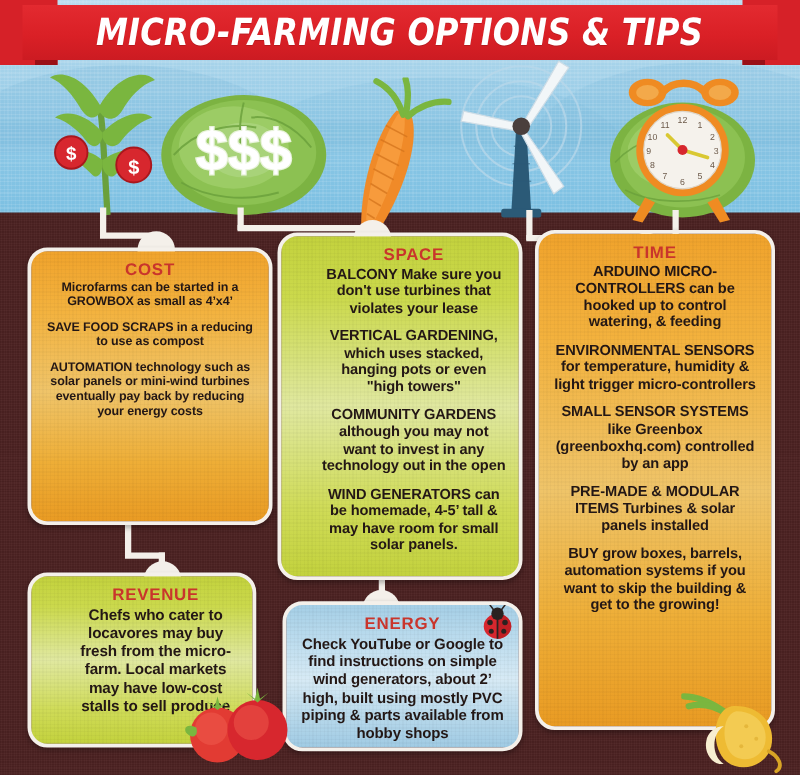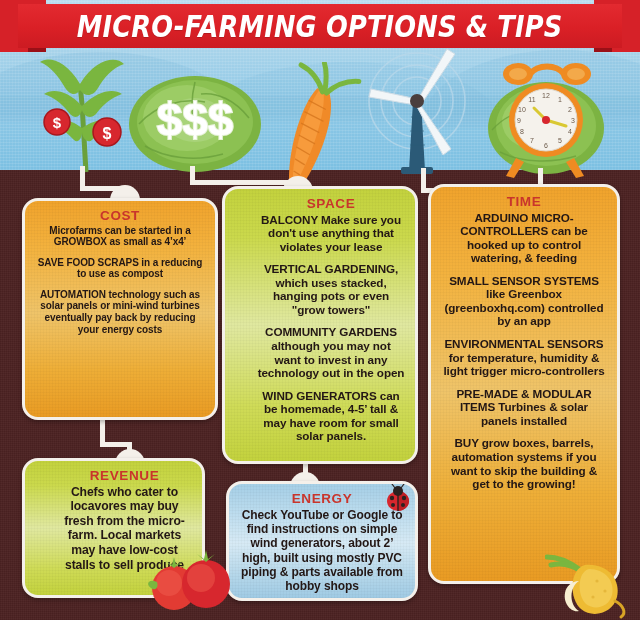--- a/index.html
+++ b/index.html
@@ -345,34 +345,34 @@
       <div class="para">Microfarms can be started in a GROWBOX as small as 4’x4’</div>
       <div class="para">SAVE FOOD SCRAPS in a reducing to use as compost</div>
       <div class="para">AUTOMATION technology such as solar panels or mini-wind turbines eventually pay back by reducing your energy costs</div>
     </div>
   </div>
 
   <div class="card card-green" id="card-space" style="left:222px; top:186px; width:196px; height:278px;">
     <div class="tex"></div>
     <div class="inner">
       <div class="card-heading">SPACE</div>
-      <div class="para">BALCONY Make sure you don't use anything that violates your lease</div>
-      <div class="para">VERTICAL GARDENING, which uses stacked, hanging pots or even "grow towers"</div>
+      <div class="para">BALCONY Make sure you don't use turbines that violates your lease</div>
+      <div class="para">VERTICAL GARDENING, which uses stacked, hanging pots or even "high towers"</div>
       <div class="para">COMMUNITY GARDENS  although you may not want to invest in any technology out in the open</div>
       <div class="para">WIND GENERATORS can be homemade,  4-5’ tall &amp; may have room for small solar panels.</div>
     </div>
   </div>
 
   <div class="card card-orange" id="card-time" style="left:428px; top:184px; width:192px; height:400px;">
     <div class="tex"></div>
     <div class="inner">
       <div class="card-heading">TIME</div>
       <div class="para">ARDUINO MICRO-CONTROLLERS can be hooked up to control watering, &amp; feeding</div>
+      <div class="para">ENVIRONMENTAL SENSORS for temperature, humidity &amp; light trigger micro-controllers</div>
       <div class="para">SMALL SENSOR SYSTEMS like Greenbox (greenboxhq.com) controlled by an app</div>
-      <div class="para">ENVIRONMENTAL SENSORS for temperature, humidity &amp; light trigger micro-controllers</div>
       <div class="para">PRE-MADE &amp; MODULAR ITEMS Turbines &amp; solar panels installed</div>
       <div class="para">BUY grow boxes, barrels, automation systems if you want to skip the building &amp; get to the growing!</div>
     </div>
   </div>
 
   <div class="card card-green" id="card-revenue" style="left:22px; top:458px; width:183px; height:140px;">
     <div class="tex"></div>
     <div class="inner">
       <div class="card-heading">REVENUE</div>
       <div class="para">Chefs who cater to locavores may buy fresh from the micro-farm. Local markets may have low-cost stalls to sell produce</div>

